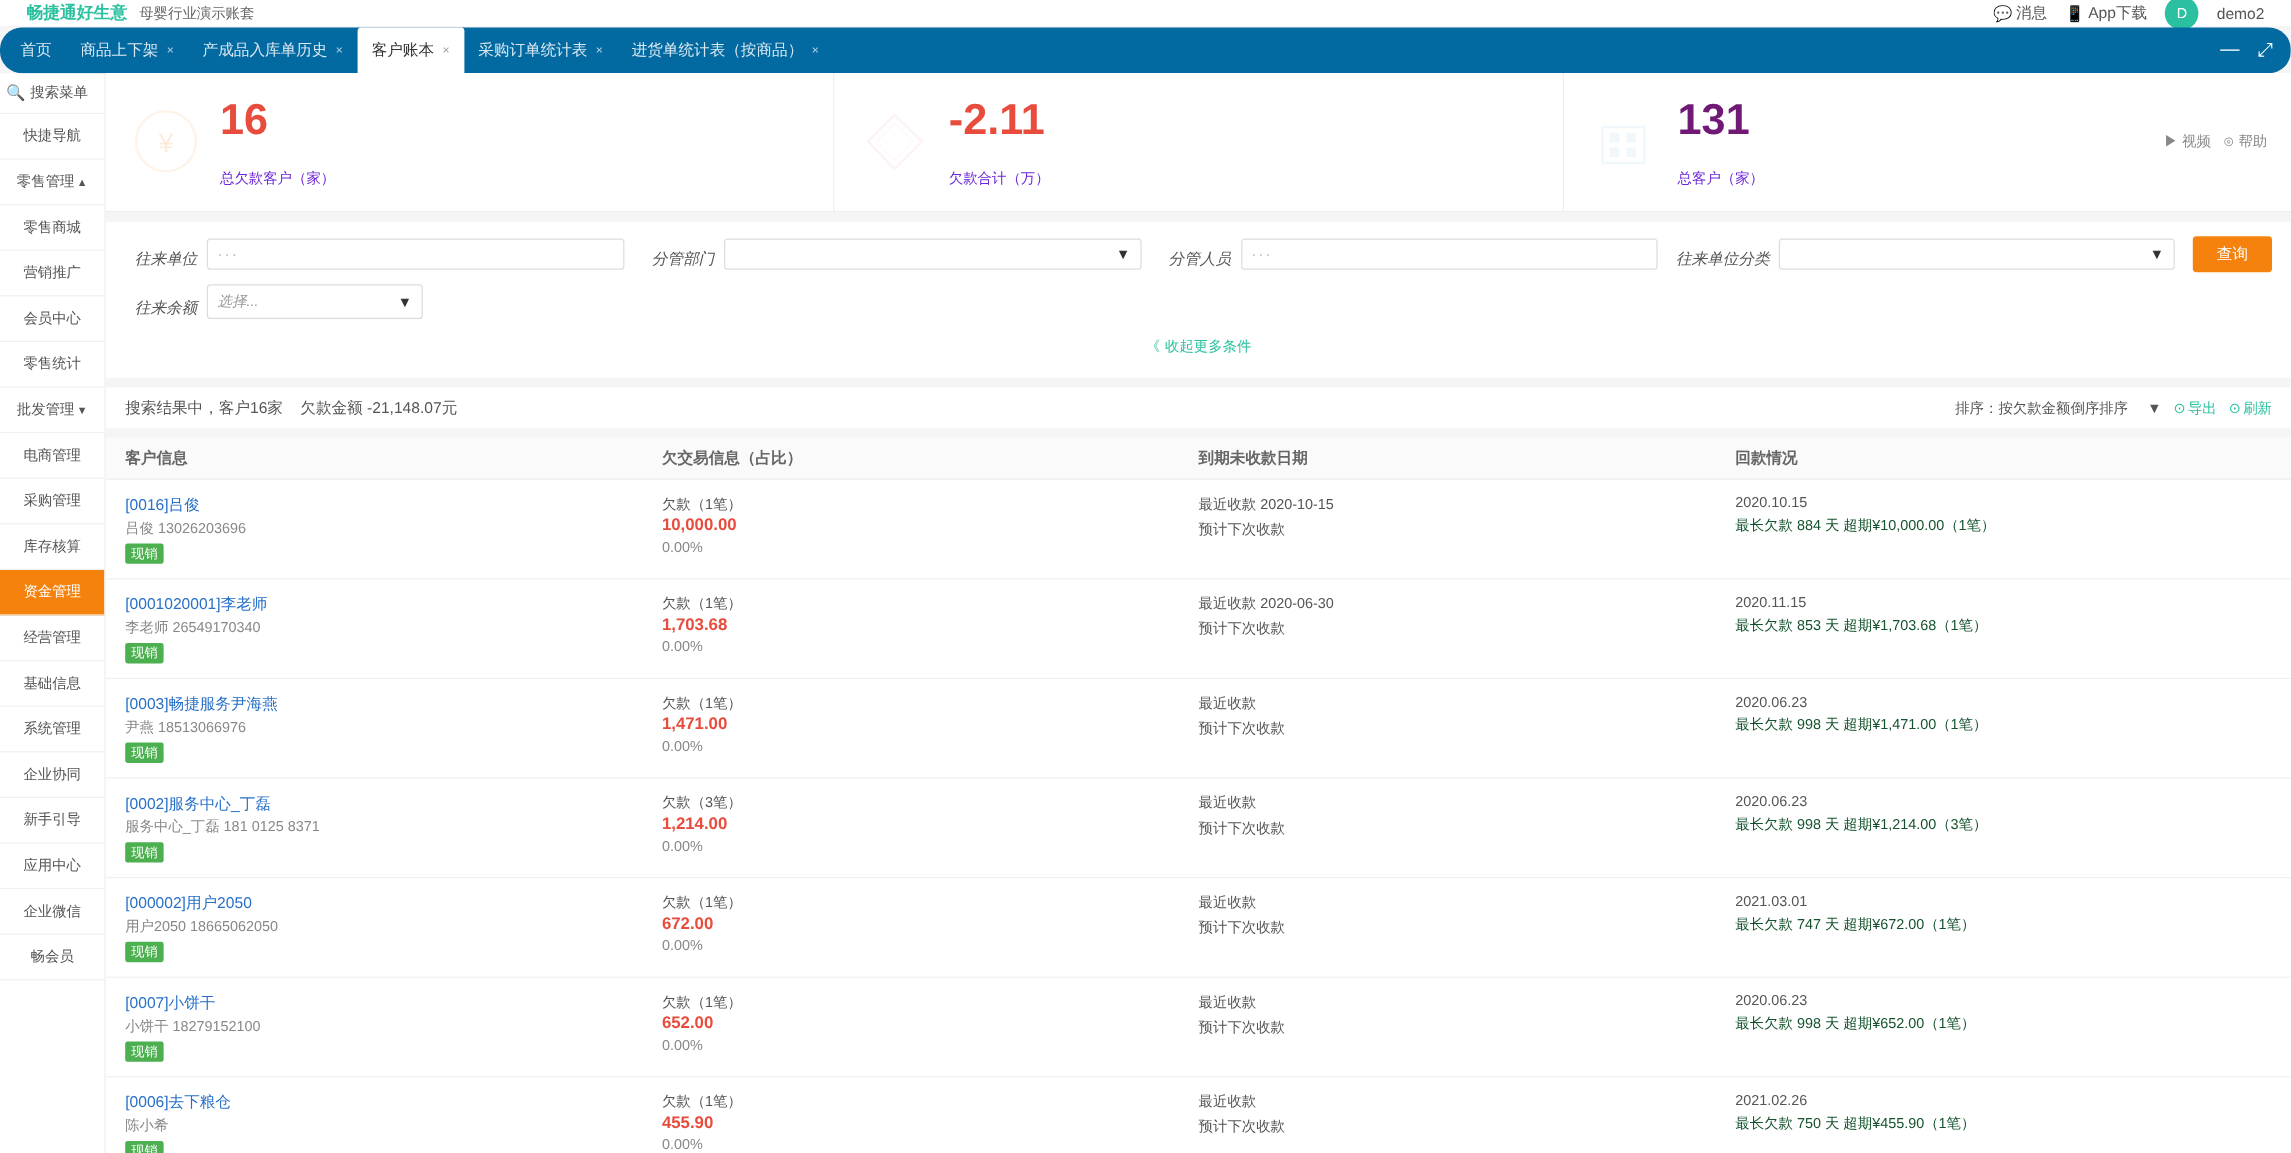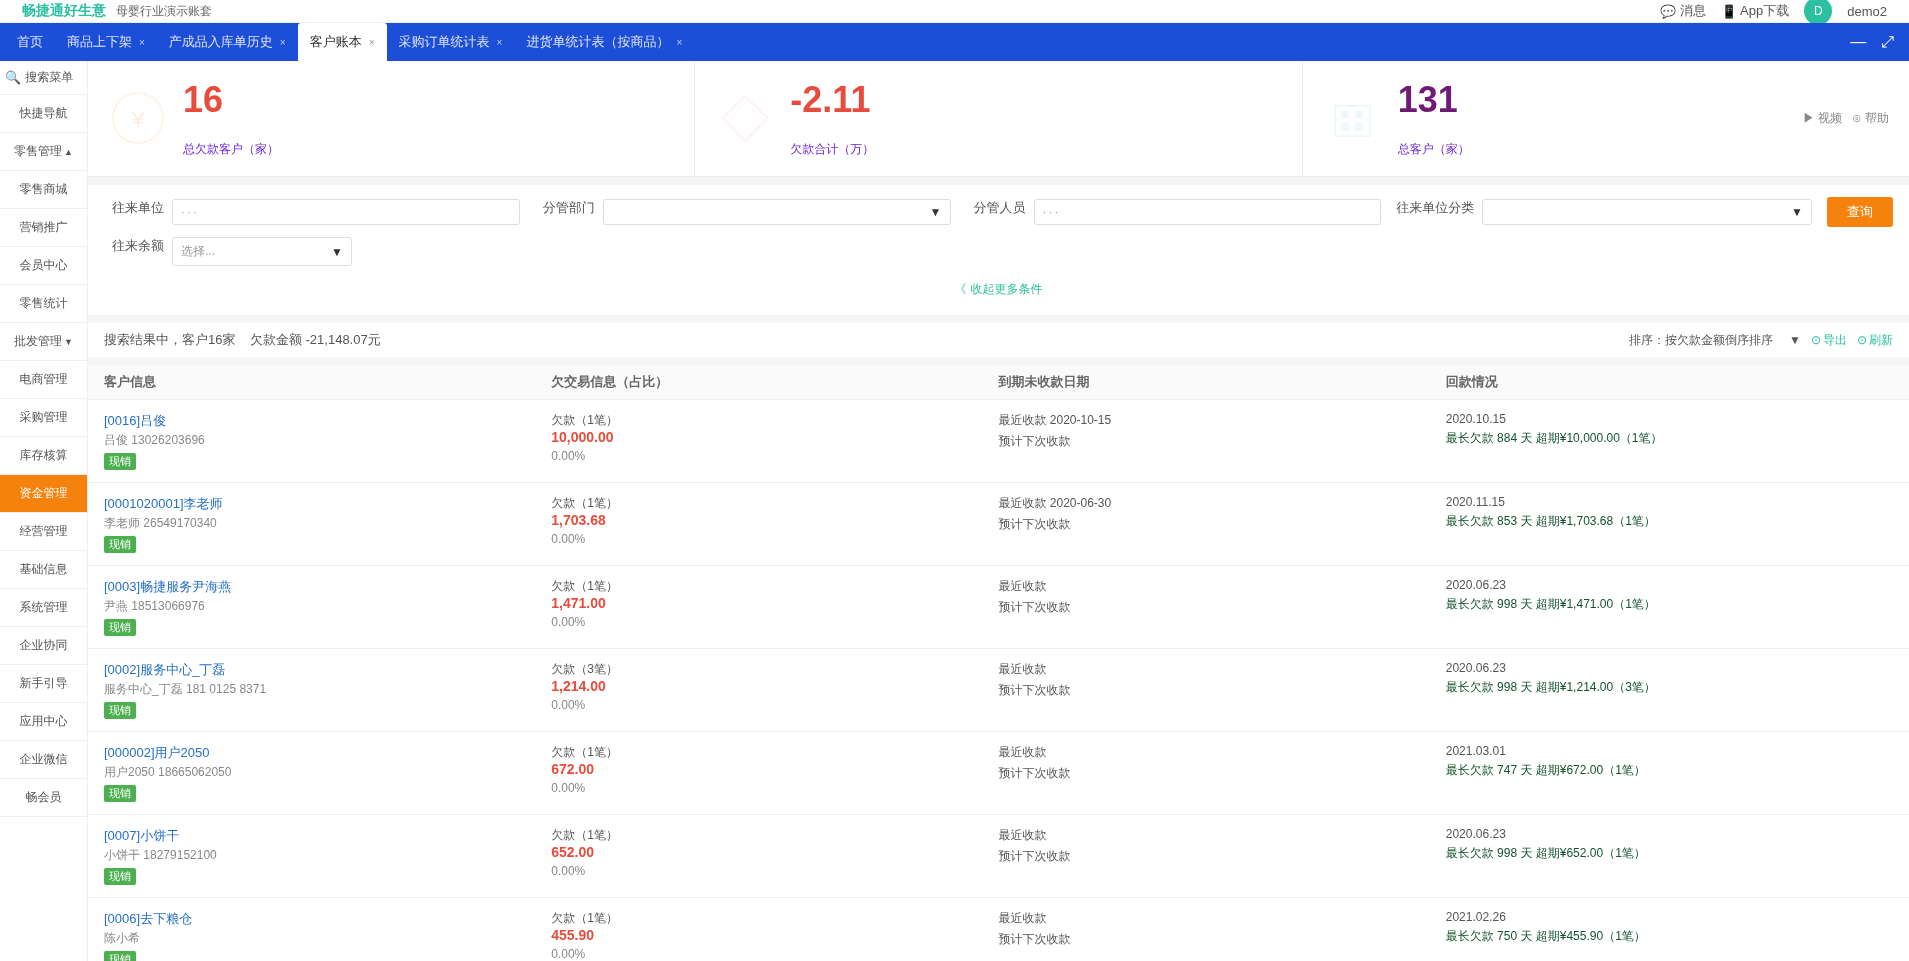--- a/index.html
+++ b/index.html
@@ -7,21 +7,21 @@
 
     
     .top-bar { display: flex; align-items: center; background: #fff; height: 23px; border-bottom: 1px solid #eee; padding: 0 22px; justify-content: space-between; }
     .top-bar-left { display: flex; align-items: center; gap: 10px; }
     .logo-text { color: #2bc0a0; font-size: 14px; font-weight: bold; }
     .sub-title { color: #666; font-size: 12px; }
     .top-bar-right { display: flex; align-items: center; gap: 15px; color: #555; font-size: 13px; }
     .top-bar-right span { cursor: pointer; display: flex; align-items: center; gap: 3px; }
 
     
-    .tab-bar { display: flex; align-items: center; background: #1d4ed8; height: 38px; padding: 0 5px; }
+    .tab-bar { display: flex; align-items: center; background: #0369a1; height: 38px; padding: 0 5px; border-radius: 18px; }
     .tab { display: flex; align-items: center; padding: 0 12px; height: 38px; color: rgba(255,255,255,0.85); font-size: 13px; cursor: pointer; white-space: nowrap; gap: 4px; }
     .tab.active { background: #fff; color: #333; border-radius: 3px 3px 0 0; }
     .tab .close-x { font-size: 10px; color: rgba(255,255,255,0.7); margin-left: 3px; }
     .tab.active .close-x { color: #999; }
     .tab-spacer { flex: 1; }
     .tab-bar-actions { display: flex; gap: 5px; padding-right: 5px; }
     .tab-bar-btn { color: #fff; background: none; border: none; cursor: pointer; font-size: 16px; padding: 2px 5px; }
 
     
     .main-layout { display: flex; flex: 1; overflow: hidden; }
@@ -48,21 +48,21 @@
     .card-info { display: flex; flex-direction: column; }
     .card-number { font-size: 36px; font-weight: bold; }
     .card-number.red { color: #e74c3c; }
     .card-number.dark { color: #701a75; }
     .card-label { font-size: 12px; color: #6d28d9; margin-top: 20px; }
     .card-actions { margin-left: auto; display: flex; gap: 10px; font-size: 12px; color: #888; cursor: pointer; }
 
     
     .filter-area { background: #fff; padding: 12px 16px; margin-bottom: 8px; }
     .filter-row { display: flex; align-items: center; gap: 15px; margin-bottom: 10px; }
-    .filter-item { display: flex; align-items: flex-start; gap: 8px; flex: 1; }
+    .filter-item { display: flex; align-items: flex-end; gap: 8px; flex: 1; font-style: italic; }
     .filter-label { font-size: 13px; color: #555; white-space: nowrap; min-width: 60px; text-align: right; }
     .filter-input { flex: 1; border: 1px solid #ddd; border-radius: 3px; padding: 5px 8px; font-size: 12px; display: flex; align-items: center; justify-content: space-between; cursor: pointer; min-width: 0; }
     .filter-input-text { color: #999; }
     .filter-input-dots { color: #aaa; letter-spacing: 2px; }
     .filter-select { flex: 1; border: 1px solid #ddd; border-radius: 3px; padding: 5px 8px; font-size: 12px; display: flex; align-items: center; justify-content: space-between; cursor: pointer; }
     .filter-btn { background: #f5820d; color: #fff; border: none; border-radius: 3px; padding: 6px 20px; font-size: 13px; cursor: pointer; white-space: nowrap; }
     .collapse-btn { text-align: center; color: #2bc0a0; font-size: 12px; cursor: pointer; padding: 5px; display: flex; align-items: center; justify-content: center; gap: 4px; }
 
     
     .results-bar { background: #fff; padding: 8px 16px; margin-bottom: 8px; display: flex; align-items: center; justify-content: space-between; font-size: 13px; color: #555; }

